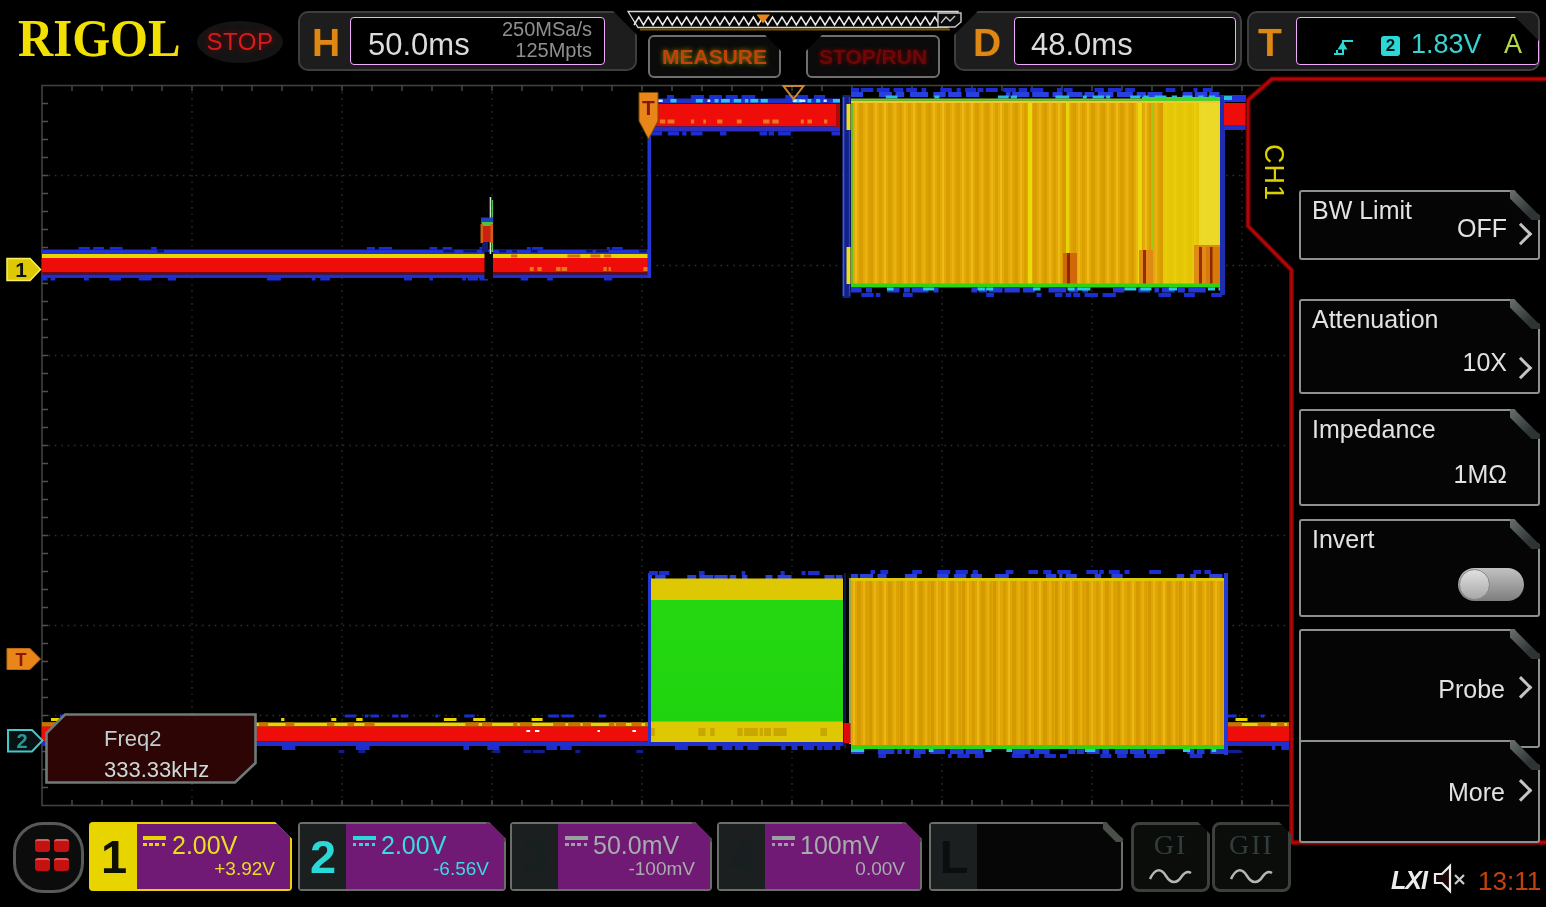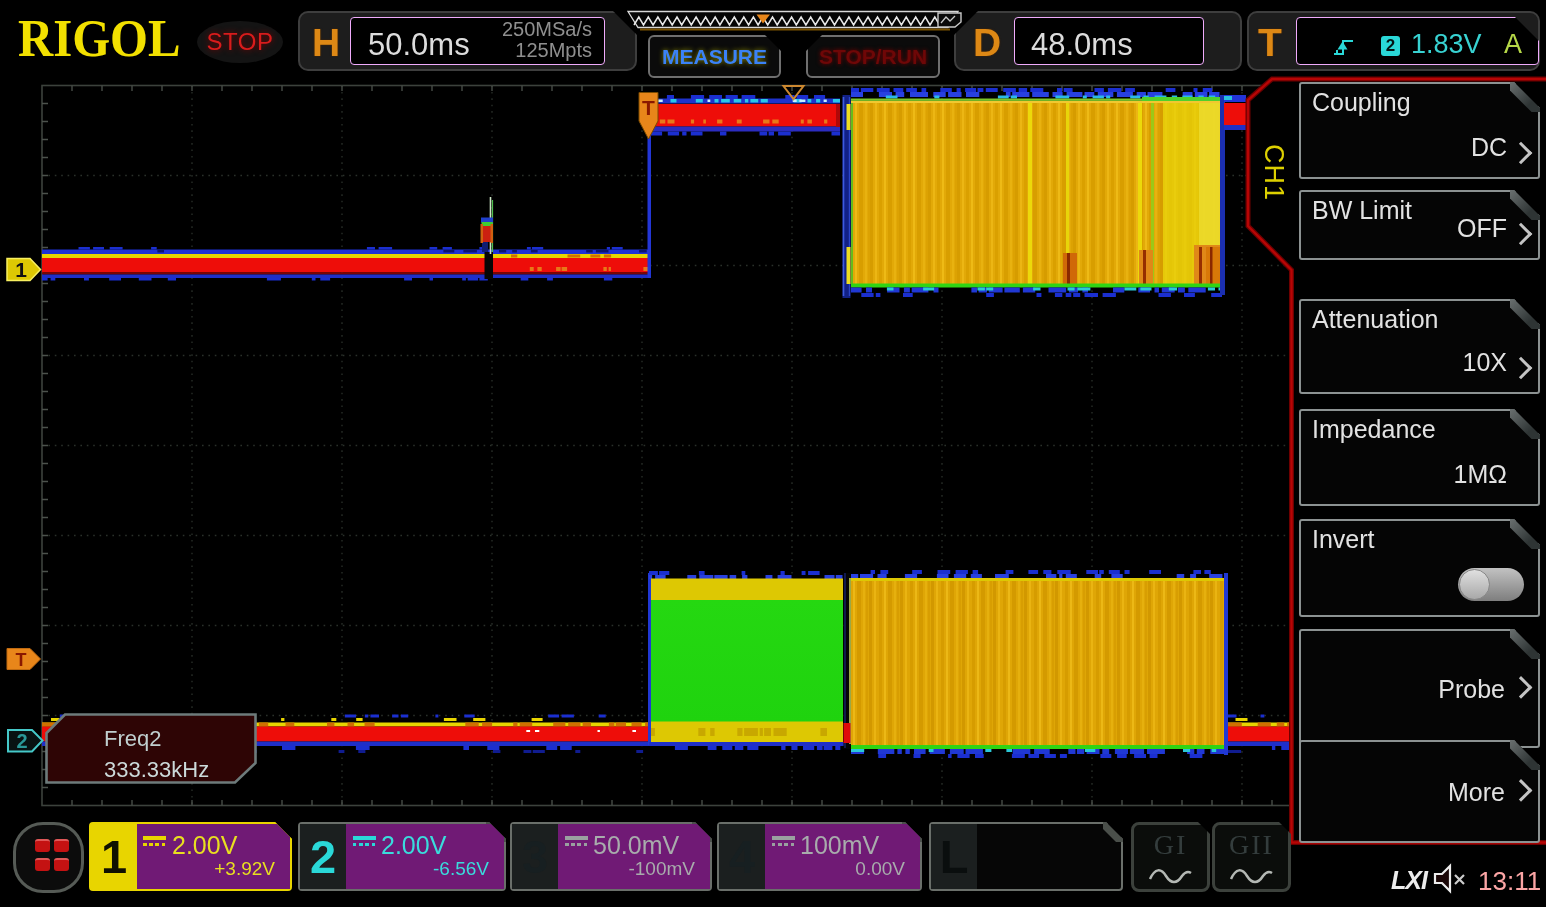--- a/index.html
+++ b/index.html
@@ -11,21 +11,21 @@
 .panel{position:absolute;top:11px;height:60px;background:#1d1d1d;border:2px solid #3e3e3e;border-radius:10px;}
 .pinner{position:absolute;top:4px;height:48px;background:#000000;border:1px solid #f0abfc;border-radius:4px;}
 .plabel{position:absolute;top:8px;font-size:39px;font-weight:bold;color:#dd8815;text-shadow:0 0 2px #502800;}
 #hpanel{left:298px;width:339px;clip-path:polygon(0 0,315px 0,100% 24px,100% 100%,0 100%);}
 #dpanel{left:954px;width:288px;clip-path:polygon(24px 0,100% 0,100% 100%,0 100%,0 24px);}
 #tpanel{left:1247px;width:293px;}
 .big{position:absolute;font-size:31px;color:#dcdcdc;top:9px;}
 .gray{position:absolute;right:12px;font-size:20px;color:#8f8f8f;text-align:right;line-height:21px;}
 .tbtn{position:absolute;top:35px;height:43px;background:#0b0b0b;border:2px solid #6f6f6f;border-radius:6px;display:flex;align-items:center;justify-content:center;}
 #measure{left:648px;width:133px;clip-path:polygon(0 0,117px 0,100% 16px,100% 100%,0 100%);}
-#measure span{color:#3b82f6;font-weight:bold;font-size:21px;text-shadow:0 0 5px #880;text-align:right;}
+#measure span{color:#c2410c;font-weight:bold;font-size:21px;text-shadow:0 0 5px #880;text-align:right;}
 #stoprun{left:806px;width:134px;clip-path:polygon(16px 0,100% 0,100% 100%,0 100%,0 16px);}
 #stoprun span{color:#6e0707;font-weight:bold;font-size:21px;text-shadow:0 0 4px #7a0000;filter:blur(0.5px);}
 
 #tinner{left:47px;width:243px;clip-path:polygon(0 0,219px 0,100% 24px,100% 100%,0 100%);}
 .cy{color:#38d2d2;}
 #t2badge{position:absolute;left:84px;top:18px;width:19px;height:20px;background:#2ad8d8;border-radius:3px;color:#041414;font-weight:bold;font-size:17px;text-align:center;line-height:20px;}
 
 .mbox{position:absolute;left:1299px;width:241px;background:#050505;border:2.5px solid #8c9292;border-radius:3px;clip-path:polygon(0 0,calc(100% - 26px) 0,100% 26px,100% 100%,0 100%);}
 .mcorner{position:absolute;right:-2px;top:-2px;width:30px;height:30px;background:linear-gradient(135deg,#6a7070 0%,#2e3434 70%);clip-path:polygon(100% 0,100% 100%,72% 100%,0 28%,0 0);}
 .mlabel{position:absolute;left:11px;top:4px;font-size:25px;color:#e2e2e2;}
@@ -43,21 +43,21 @@
 .chcorner{position:absolute;right:-2px;top:-2px;width:20px;height:20px;background:#4a4f4a;clip-path:polygon(100% 0,100% 100%,65% 100%,0 35%,0 0);}
 .chtab{position:absolute;left:0;top:0;width:46px;height:100%;background:#1b1f1f;display:flex;align-items:center;justify-content:center;}
 .chtab span{font-size:47px;font-weight:bold;line-height:1;}
 .chbody{position:absolute;left:46px;top:0;right:0;bottom:0;background:#701a75;}
 .chv1{position:absolute;left:35px;top:7px;font-size:25px;}
 .chv2{position:absolute;right:15px;top:34px;font-size:19px;text-align:center;}
 .ldig{position:absolute;left:10px;font-size:15px;color:#d2d2d2;white-space:pre;}
 .gbtn{position:absolute;top:822px;width:79px;height:70px;background:#0b0d0b;border:3px solid #3c413c;border-radius:8px;clip-path:polygon(0 0,calc(100% - 12px) 0,100% 12px,100% 100%,0 100%);}
 .gname{position:absolute;left:0;right:0;top:4px;text-align:center;font-family:"Liberation Serif",serif;font-size:28px;color:#343d3d;letter-spacing:2px;}
 #lxi{position:absolute;left:1391px;top:866px;font-size:25px;font-weight:bold;font-style:italic;color:#ececec;letter-spacing:-1px;}
-#clock{position:absolute;left:1478px;top:866px;font-size:26px;color:#fca5a5;}
+#clock{position:absolute;left:1478px;top:866px;font-size:26px;color:#c2410c;}
 
 #fpop{position:absolute;left:45px;top:713px;width:212px;height:71px;}
 </style></head>
 <body>
 <div id="scr">
 <svg class="abs" width="1546" height="907" style="left:0;top:0;">
 <defs>
 <pattern id="stripesA" width="29" height="12" patternUnits="userSpaceOnUse">
  <rect width="29" height="12" fill="#e2a908"></rect>
  <rect x="0" width="3" height="12" fill="#d69c00"></rect>
@@ -613,44 +613,38 @@
       <polyline points="941,23 946,17 950,21 955,16" fill="none" stroke="#c8c8c8" stroke-width="1.3"></polyline>
     </svg>
 <div class="tbtn" id="measure">
       <span>MEASURE</span>
     </div>
 <div class="tbtn" id="stoprun">
       <span>STOP/RUN</span>
     </div>
 <div class="panel" id="dpanel">
  <div class="plabel" style="left:17px;">D</div>
- <div class="pinner" style="left:58px;width:190px;">
+ <div class="pinner" style="left:58px;width:222px;">
    <div class="big" style="left:16px;">48.0ms</div>
  </div>
 </div>
 <div class="panel" id="tpanel">
  <div class="plabel" style="left:9px;">T</div>
  <div class="pinner" id="tinner">
    <svg width="26" height="26" style="position:absolute;left:36px;top:16px;">
           <path d="M1,20 h9 v-13 h10 M4,20 v-4" fill="none" stroke="#2ad8d8" stroke-width="2"></path>
           <polygon points="4.5,15.5 14.5,15.5 9.5,7.5" fill="#2ad8d8"></polygon>
         </svg>
    <div id="t2badge">2</div>
    <div class="cy" style="position:absolute;left:114px;top:11px;font-size:27px;">1.83V</div>
    <div style="position:absolute;right:16px;top:11px;font-size:27px;color:#b6d848;">A</div>
  </div>
 </div>
 
 <div id="ch1tab">CH1</div>
-<div class="mbox" style="top:82px;height:97px;">
-      <div class="mcorner"></div>
-      <div class="mlabel">Coupling</div>
-      <div class="mval">DC</div>
-      <div class="marrow mav"></div>
-    </div>
     <div class="mbox" style="top:190px;height:70px;">
       <div class="mcorner"></div>
       <div class="mlabel">BW Limit</div>
       <div class="mval">OFF</div>
       <div class="marrow mav"></div>
     </div>
     <div class="mbox" style="top:299px;height:95px;">
       <div class="mcorner"></div>
       <div class="mlabel">Attenuation</div>
       <div class="mval">10X</div>

